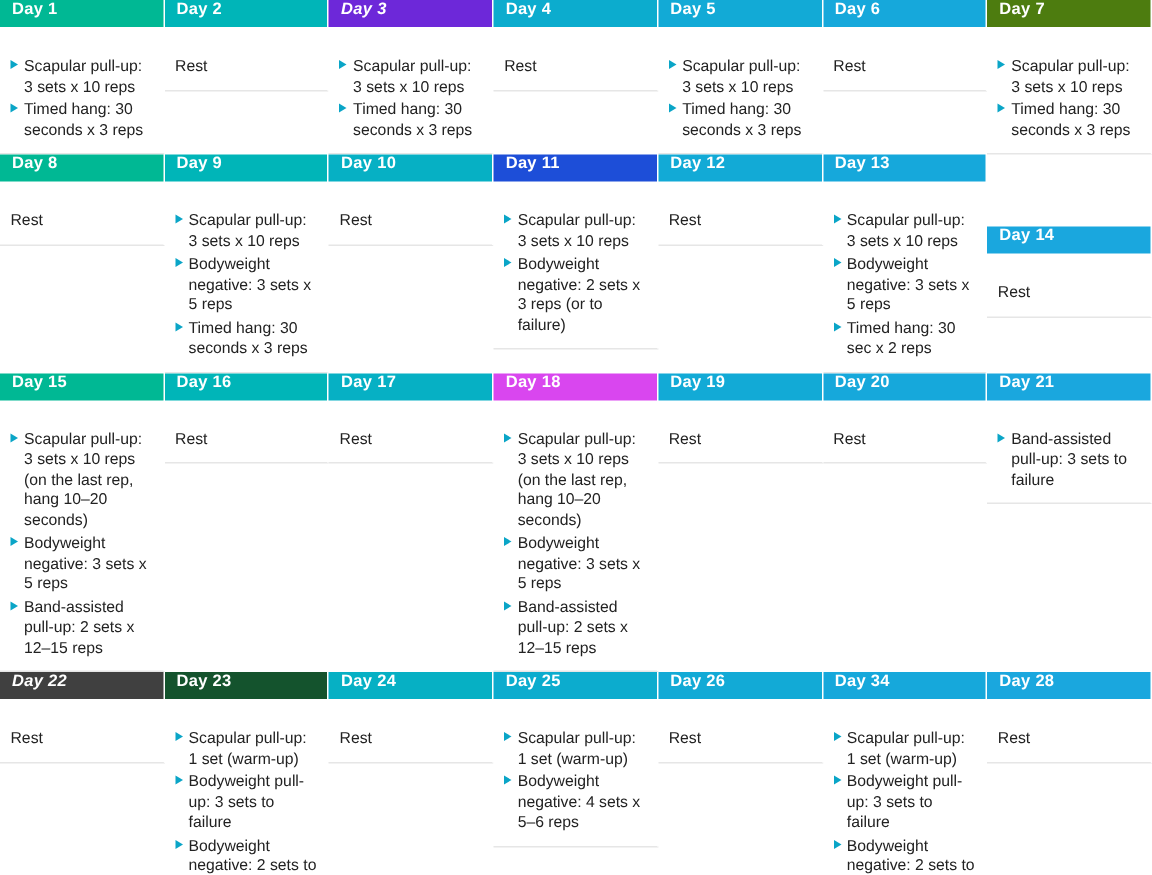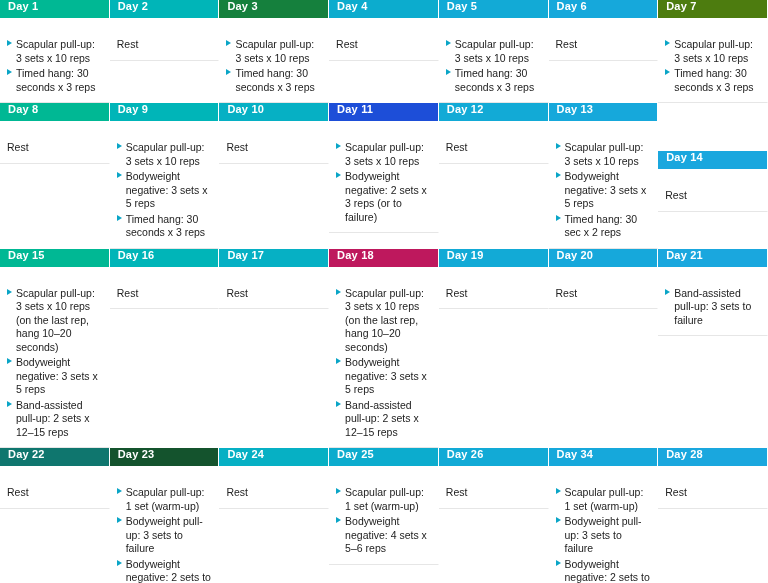--- a/index.html
+++ b/index.html
@@ -93,21 +93,21 @@
           <td>
             <div class="day-cell">
               <div class="day-header" style="background: rgb(0, 181, 184);">Day 2</div>
               <div class="day-body">
                 <div class="item rest"><span>Rest</span></div>
               </div>
             </div>
           </td>
           <td>
             <div class="day-cell">
-              <div class="day-header" style="background: #15803d;">Day 3</div>
+              <div class="day-header" style="background: #6d28d9; font-style: italic;">Day 3</div>
               <div class="day-body">
                 <div class="item"><span class="bullet" style="border-left-color: rgb(10, 165, 199);"></span><span>Scapular pull-up: 3 sets x 10 reps</span></div>
                 <div class="item"><span class="bullet" style="border-left-color: rgb(10, 165, 199);"></span><span>Timed hang: 30 seconds x 3 reps</span></div>
               </div>
             </div>
           </td>
           <td>
             <div class="day-cell">
               <div class="day-header" style="background: rgb(12, 172, 206);">Day 4</div>
               <div class="day-body">
@@ -227,21 +227,21 @@
           <td>
             <div class="day-cell">
               <div class="day-header" style="background: rgb(6, 176, 196);">Day 17</div>
               <div class="day-body">
                 <div class="item rest"><span>Rest</span></div>
               </div>
             </div>
           </td>
           <td>
             <div class="day-cell">
-              <div class="day-header" style="background: #be185d;">Day 18</div>
+              <div class="day-header" style="background: #d946ef;">Day 18</div>
               <div class="day-body">
                 <div class="item"><span class="bullet" style="border-left-color: rgb(10, 165, 199);"></span><span>Scapular pull-up: 3 sets x 10 reps (on the last rep, hang 10–20 seconds)</span></div>
                 <div class="item"><span class="bullet" style="border-left-color: rgb(10, 165, 199);"></span><span>Bodyweight negative: 3 sets x 5 reps</span></div>
                 <div class="item"><span class="bullet" style="border-left-color: rgb(10, 165, 199);"></span><span>Band-assisted pull-up: 2 sets x 12–15 reps</span></div>
               </div>
             </div>
           </td>
           <td>
             <div class="day-cell">
               <div class="day-header" style="background: rgb(18, 170, 214);">Day 19</div>
@@ -263,21 +263,21 @@
               <div class="day-header" style="background: rgb(26, 167, 222);">Day 21</div>
               <div class="day-body">
                 <div class="item"><span class="bullet" style="border-left-color: rgb(10, 165, 199);"></span><span>Band-assisted pull-up: 3 sets to failure</span></div>
               </div>
             </div>
           </td>
         </tr>
         <tr>
           <td>
             <div class="day-cell">
-              <div class="day-header" style="background: #0f766e;">Day 22</div>
+              <div class="day-header" style="background: #404040; font-style: italic;">Day 22</div>
               <div class="day-body">
                 <div class="item rest"><span>Rest</span></div>
               </div>
             </div>
           </td>
           <td>
             <div class="day-cell">
               <div class="day-header" style="background: #14532d;">Day 23</div>
               <div class="day-body">
                 <div class="item"><span class="bullet" style="border-left-color: rgb(10, 165, 199);"></span><span>Scapular pull-up: 1 set (warm-up)</span></div>

